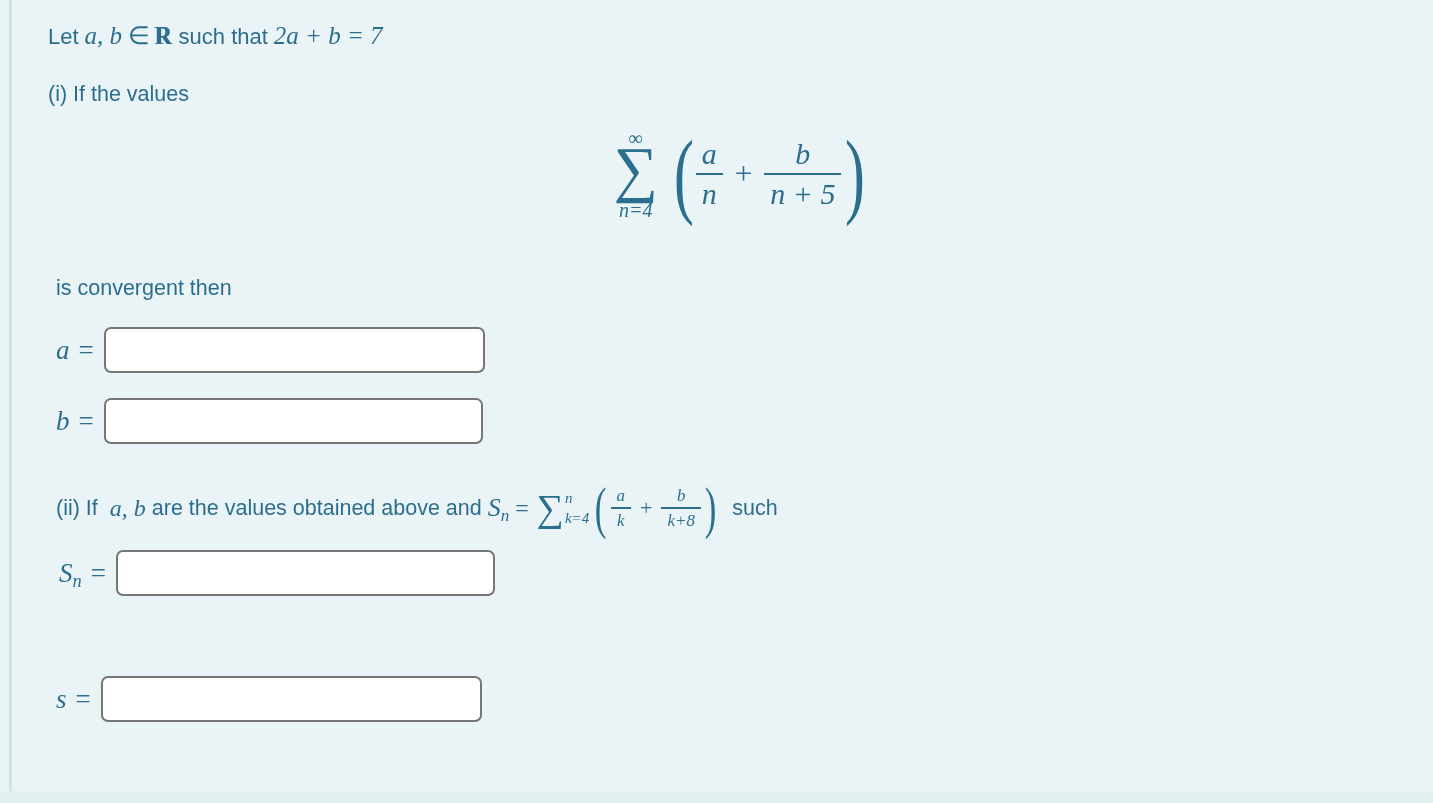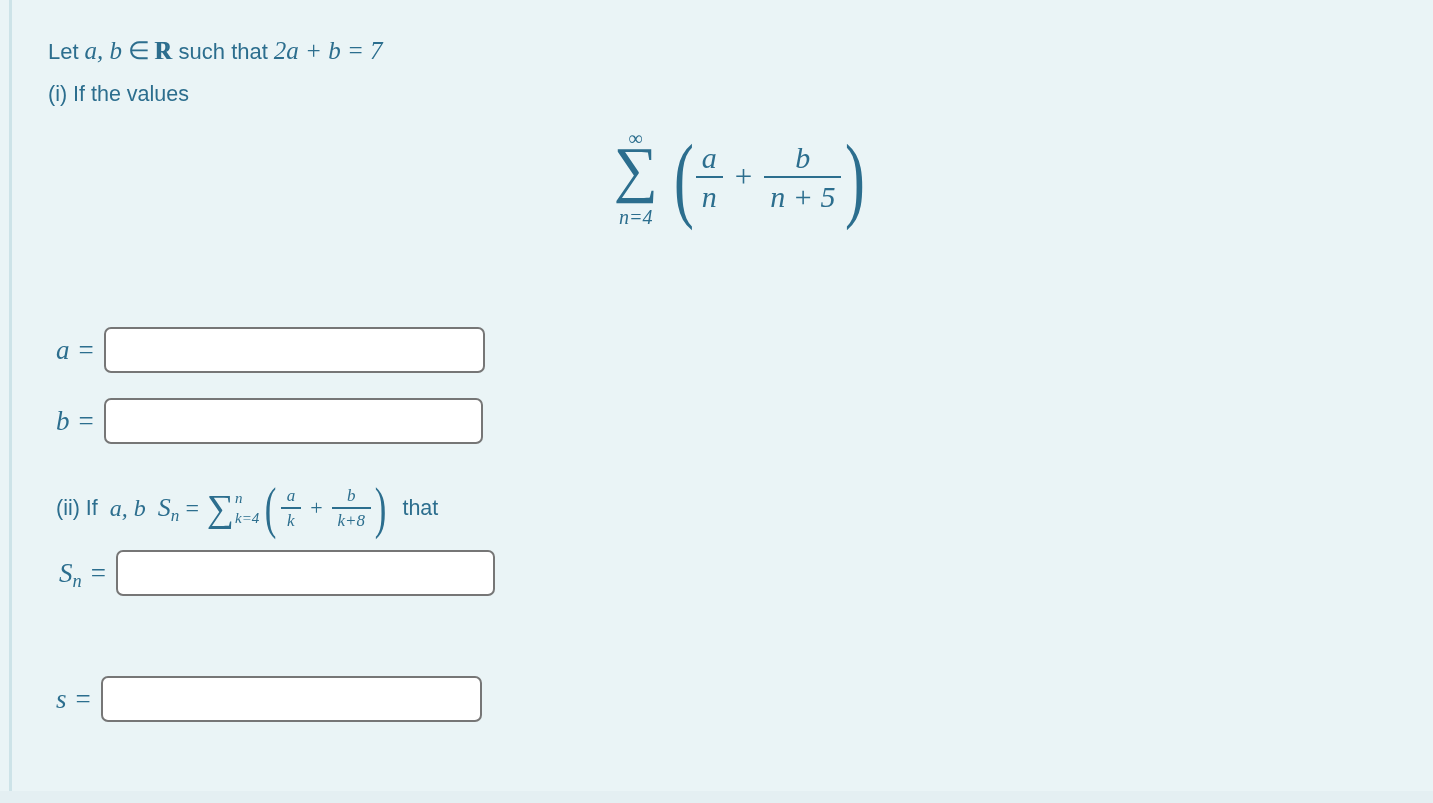--- a/index.html
+++ b/index.html
@@ -78,21 +78,21 @@
     content: "R";
     position: absolute;
     left: -2.0px;
     top: 0;
   }
 
   
   .line-1 {
     position: absolute;
     left: 36px;
-    top: 35px;
+    top: 20px;
     font-size: 22px;
   }
   .line-1 .mathtxt, .line-1 .mathup, .line-1 .bbR { font-size: 25px; }
 
   .line-2 {
     position: absolute;
     left: 36px;
     top: 81px;
     font-size: 21.5px;
   }
@@ -126,21 +126,21 @@
     letter-spacing: 0.5px;
   }
   .bigsum .sigma {
     font-size: 62px;
     font-style: normal;
     line-height: 0.82;
   }
   .bigsum .lim-bot {
     font-size: 20px;
     font-style: italic;
-    margin-top: 12px;
+    margin-top: 5px;
   }
   .paren-big {
     font-family: "Liberation Serif", serif;
     font-style: normal;
     font-size: 96px;
     line-height: 0.72;
     font-weight: 300;
     transform: scaleX(0.62);
     display: inline-block;
   }
@@ -347,20 +347,21 @@
         <span class="frac d-frac">
           <span class="num">b</span>
           <span class="bar"></span>
           <span class="den">n + 5</span>
         </span>
 
         <span class="paren-big paren-r">)</span>
       </span>
     </div>
 
+    <div class="prose line-3">is convergent then</div>
 
     <div class="answer-row" id="row-a">
       <span class="answer-label">
         <span>a</span>
           <span class="eqsign">=</span>
       </span>
       <input class="answer-input" id="input-a" type="text" value="" style="">
     </div>
 
     <div class="answer-row" id="row-b">
@@ -370,20 +371,21 @@
       </span>
       <input class="answer-input" id="input-b" type="text" value="" style="">
     </div>
 
     <div class="line-4">
       <span class="prose seg">(ii) If</span>
         <span class="sp"></span>
         <span class="sp"></span>
       <span class="inl-var">a, b</span>
         <span class="sp"></span>
+      <span class="prose seg">are the values obtained above and</span>
         <span class="sp"></span>
 
       <span class="sn-inline">
         <span>S</span>
           <sub>n</sub>
       </span>
       <span class="sp"></span>
       <span class="inl-up">=</span>
       <span class="sp"></span>
 
@@ -408,21 +410,21 @@
       <span class="frac i-frac">
         <span class="num">b</span>
         <span class="bar"></span>
         <span class="den">k+8</span>
       </span>
 
       <span class="paren-mid">)</span>
 
       <span class="sp"></span>
         <span class="sp"></span>
-      <span class="prose seg">that</span>
+      <span class="prose seg">such</span>
     </div>
 
     <div class="answer-row" id="row-sn">
       <span class="answer-label">
         <span>S</span>
           <sub>n</sub>
           <span class="eqsign">=</span>
       </span>
       <input class="answer-input" id="input-sn" type="text" value="" style="">
     </div>

